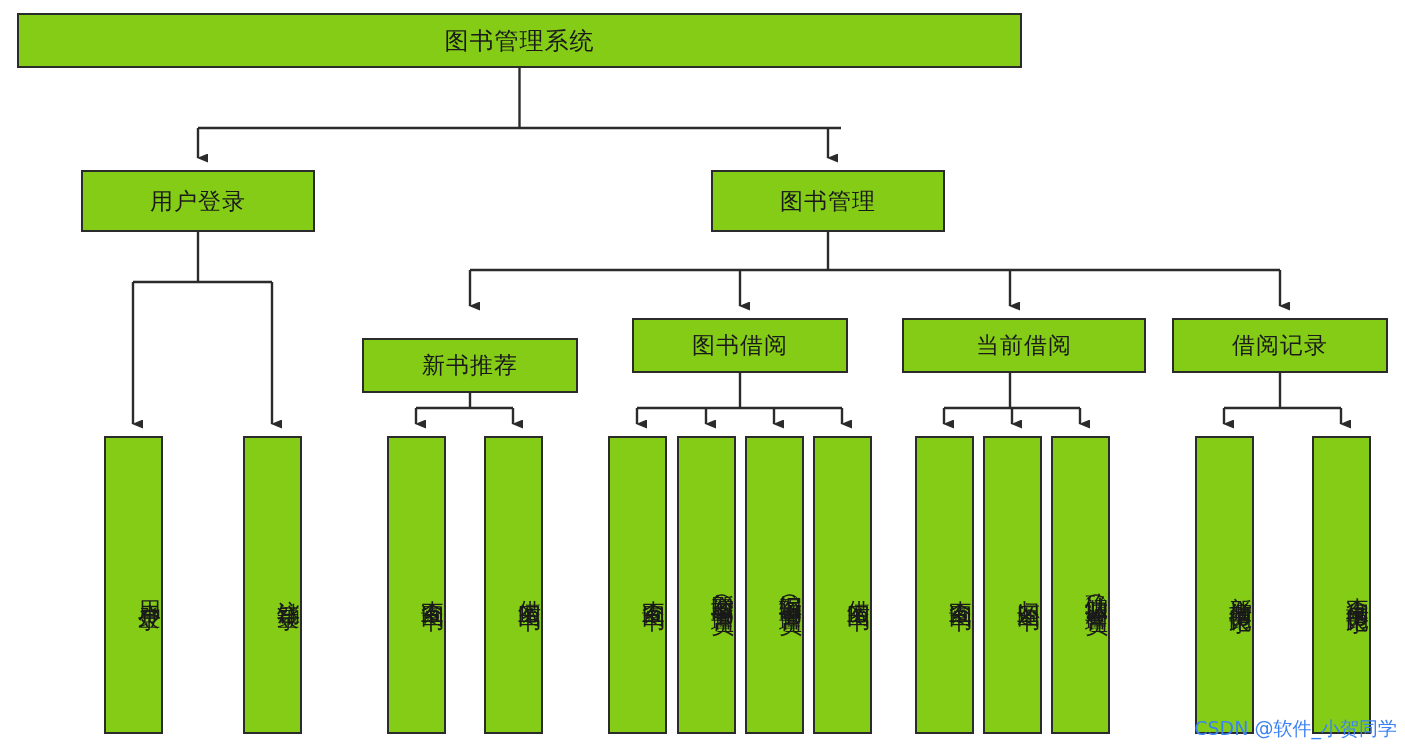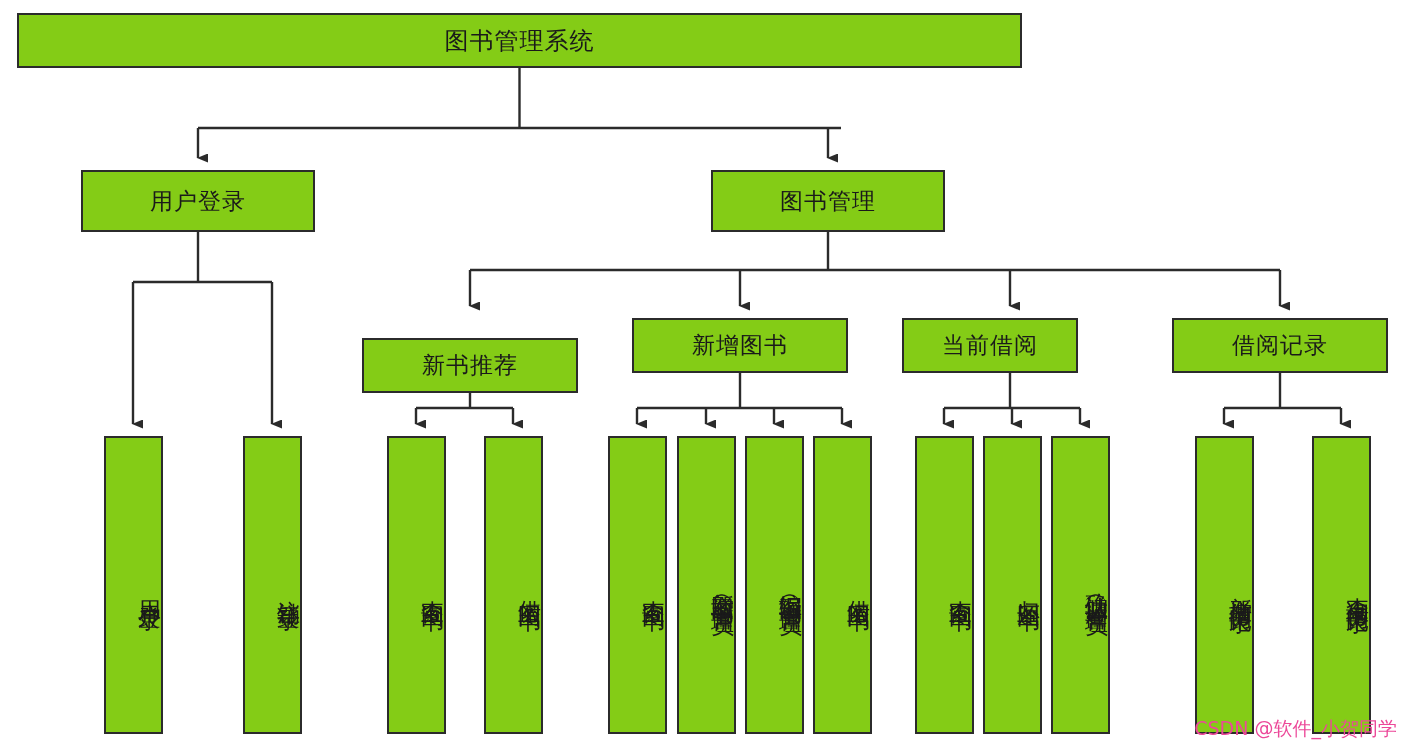--- a/index.html
+++ b/index.html
@@ -59,21 +59,21 @@
   }
   .node.vertical .node-label {
     writing-mode: vertical-rl;
     text-orientation: upright;
   }
   #watermark {
     position: absolute;
     right: 8px;
     bottom: 5px;
     font-size: 19px;
-    color: #ec4899;
+    color: #3b82f6;
     white-space: nowrap;
     font-family: "DejaVu Sans", "Liberation Sans", sans-serif;
   }
 </style>
 </head>
 <body>
 
 <div id="diagram-root">
 
   <svg id="edges-layer" viewBox="0 0 1405 747" width="1405" height="747" xmlns="http://www.w3.org/2000/svg">
@@ -134,23 +134,23 @@
     <span class="node-label">用户登录</span>
   </div>
   <div class="node horizontal" style="left:711px; top:170px; width:234px; height:62px;font-family:Liberation Serif, serif;">
     <span class="node-label">图书管理</span>
   </div>
 
   <div class="node horizontal" style="left:362px; top:318px; width:216px; height:55px;margin-top:20px;">
     <span class="node-label">新书推荐</span>
   </div>
   <div class="node horizontal" style="left:632px; top:318px; width:216px; height:55px;">
-    <span class="node-label">新增图书</span>
+    <span class="node-label">图书借阅</span>
   </div>
-  <div class="node horizontal" style="left:902px; top:318px; width:176px; height:55px;">
+  <div class="node horizontal" style="left:902px; top:318px; width:244px; height:55px;">
     <span class="node-label">当前借阅</span>
   </div>
   <div class="node horizontal" style="left:1172px; top:318px; width:216px; height:55px;">
     <span class="node-label">借阅记录</span>
   </div>
 
   <div class="node vertical" style="left:104px; top:436px; width:59px; height:298px;">
     <span class="node-label">用户登录</span>
   </div>
   <div class="node vertical" style="left:243px; top:436px; width:59px; height:298px;">

